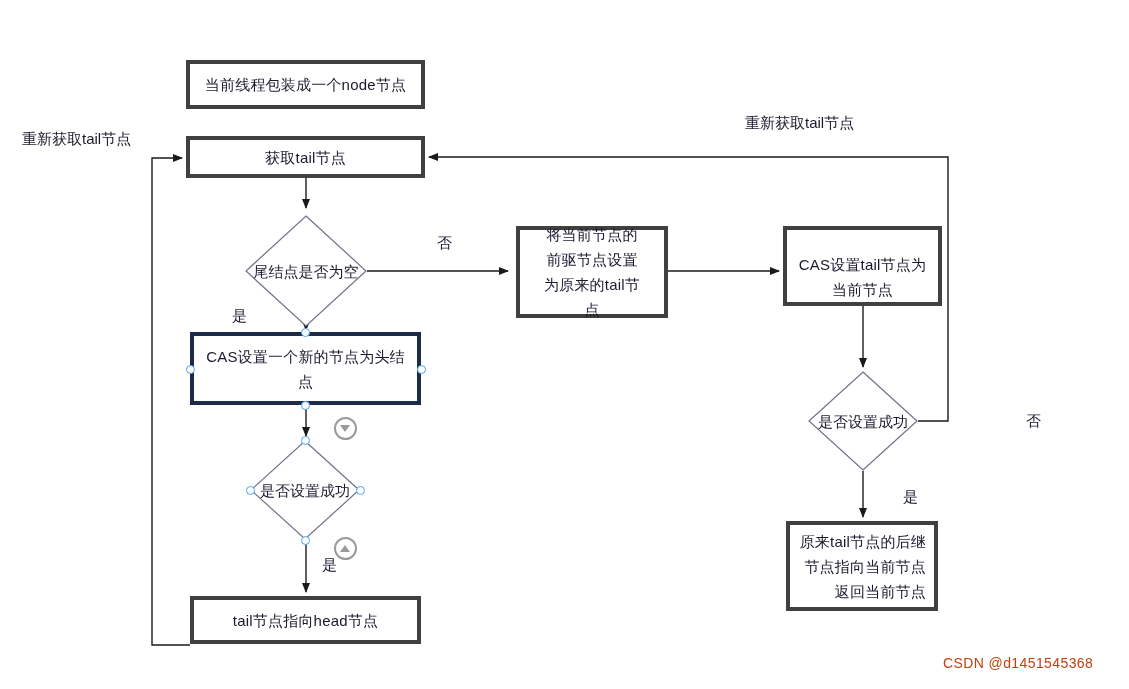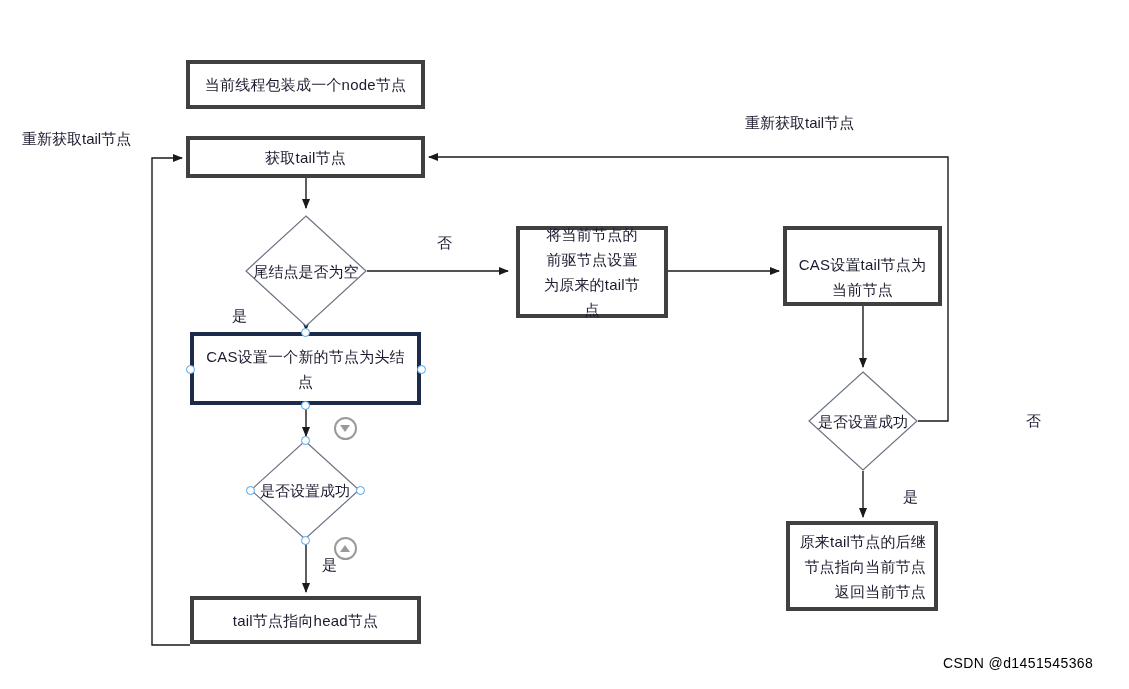--- a/index.html
+++ b/index.html
@@ -116,21 +116,21 @@
   }
   .round-btn.down .tri {
     border-top: 7px solid #9a9a9a;
   }
   .round-btn.up .tri {
     border-bottom: 7px solid #9a9a9a;
   }
   .watermark {
     position: absolute;
     font-size: 14px;
-    color: #000000;
+    color: #c2410c;
     letter-spacing: 0.4px;
     white-space: nowrap;
   }
 </style>
 </head>
 <body>
 
 <div id="canvas">
 
   <svg class="edges" viewBox="0 0 1129 689">

